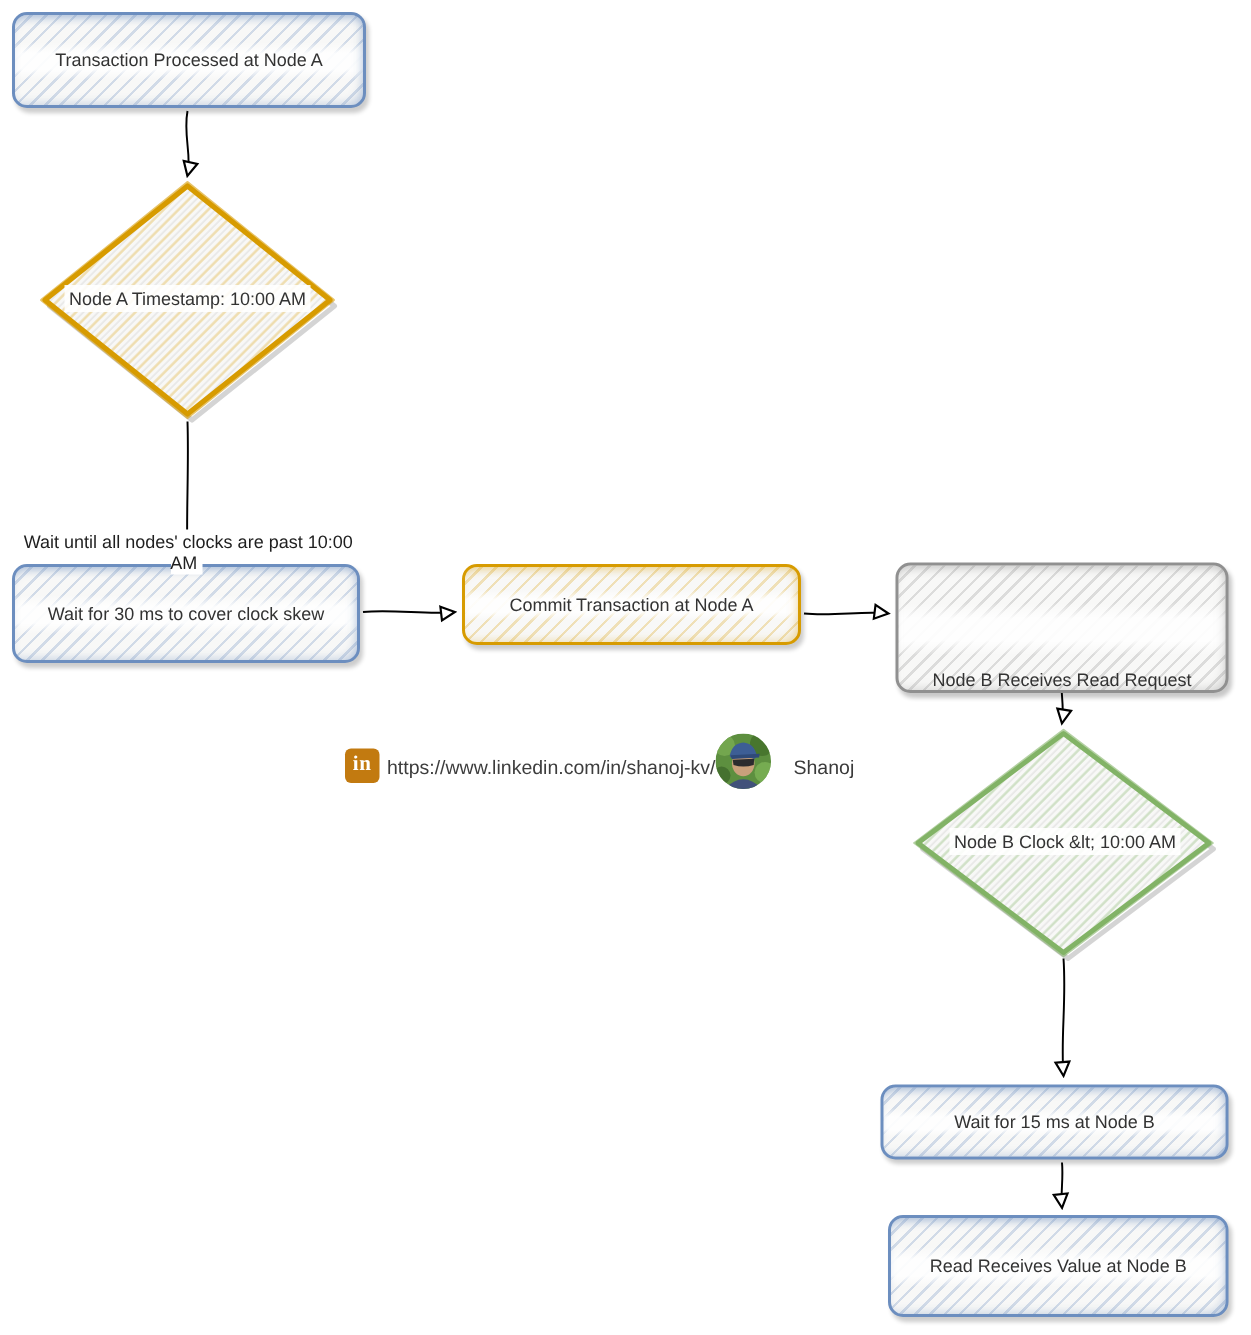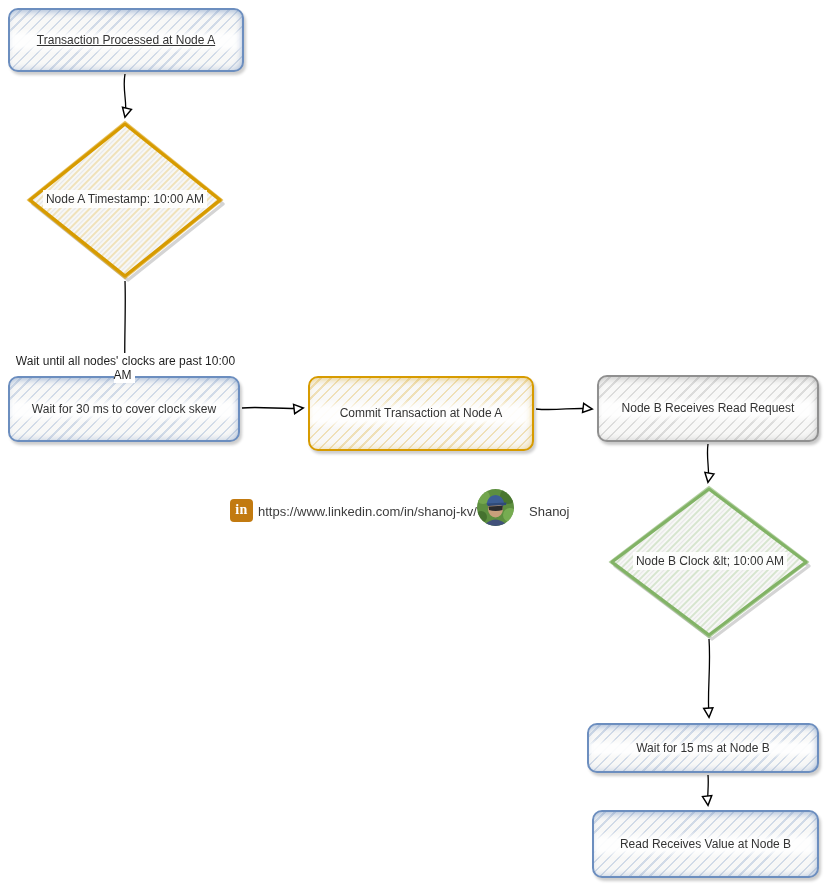--- a/index.html
+++ b/index.html
@@ -107,33 +107,33 @@
 
     <path d="M125,74 C122,90 128,104 125,117" fill="none" stroke="#000" stroke-width="1.3" marker-end="url(#arrowOpen)"></path>
     <path d="M125,281 C126,312 124,344 125,371" fill="none" stroke="#000" stroke-width="1.3" marker-end="url(#arrowOpen)"></path>
     <path d="M242,408 C262,406 286,410 303,408" fill="none" stroke="#000" stroke-width="1.3" marker-end="url(#arrowOpen)"></path>
     <path d="M536,409 C556,411 576,407 592,409" fill="none" stroke="#000" stroke-width="1.3" marker-end="url(#arrowOpen)"></path>
     <path d="M708,444 C706,458 710,470 708,482" fill="none" stroke="#000" stroke-width="1.3" marker-end="url(#arrowOpen)"></path>
     <path d="M709,639 C711,668 707,692 709,717" fill="none" stroke="#000" stroke-width="1.3" marker-end="url(#arrowOpen)"></path>
     <path d="M708,775 C709,786 707,795 708,805" fill="none" stroke="#000" stroke-width="1.3" marker-end="url(#arrowOpen)"></path>
   </svg>
 
-  <div class="rnode c-blue" style="left:8px; top:8px; width:236px; height:64px;text-decoration:underline;">
+  <div class="rnode c-blue" style="left:8px; top:8px; width:236px; height:64px;">
     <span>Transaction Processed at Node A</span>
   </div>
 
   <div class="rnode c-blue" style="left:8px; top:376px; width:232px; height:66px;">
     <span>Wait for 30 ms to cover clock skew</span>
   </div>
 
-  <div class="rnode c-orange" style="left:308px; top:376px; width:226px; height:75px;">
+  <div class="rnode c-orange" style="left:308px; top:376px; width:226px; height:54px;">
     <span>Commit Transaction at Node A</span>
   </div>
 
-  <div class="rnode c-gray" style="left:597px; top:375px; width:222px; height:67px;">
+  <div class="rnode c-gray" style="left:597px; top:375px; width:222px; height:87px;align-items:flex-end;">
     <span>Node B Receives Read Request</span>
   </div>
 
   <div class="rnode c-blue" style="left:587px; top:723px; width:232px; height:50px;">
     <span>Wait for 15 ms at Node B</span>
   </div>
 
   <div class="rnode c-blue" style="left:592px; top:810px; width:227px; height:68px;">
     <span>Read Receives Value at Node B</span>
   </div>

